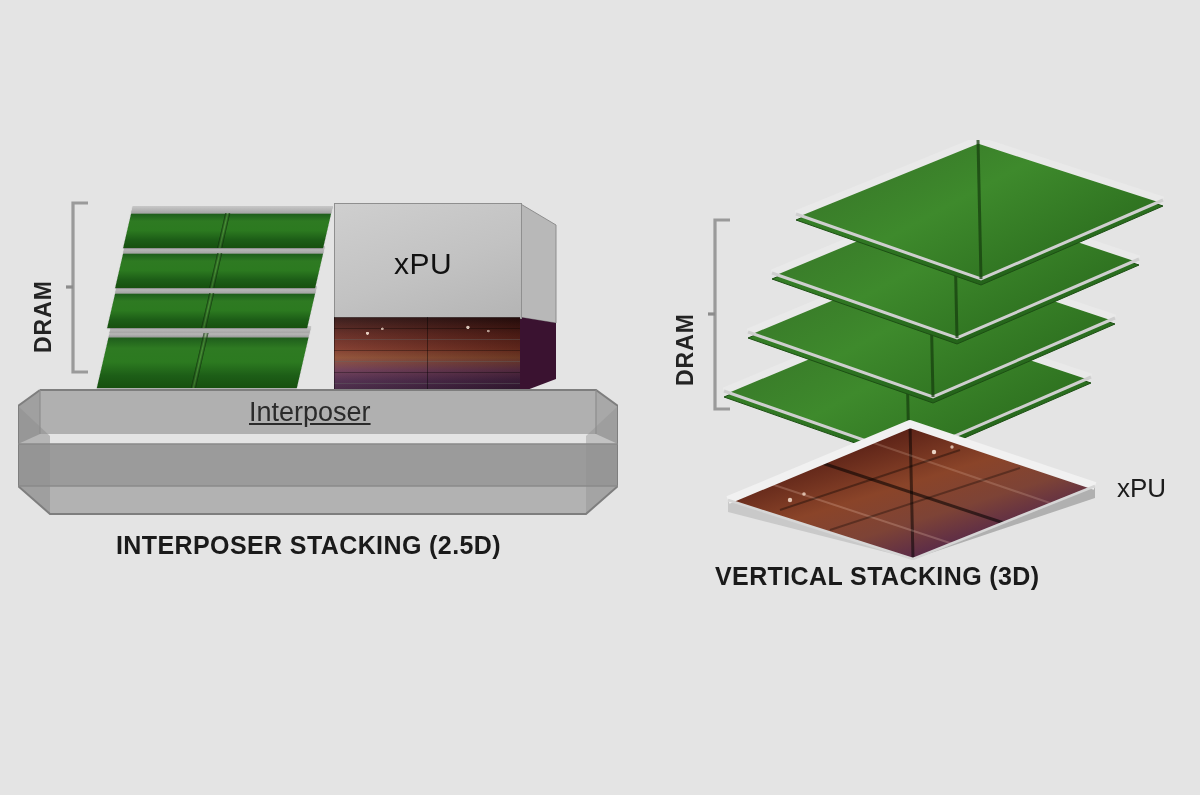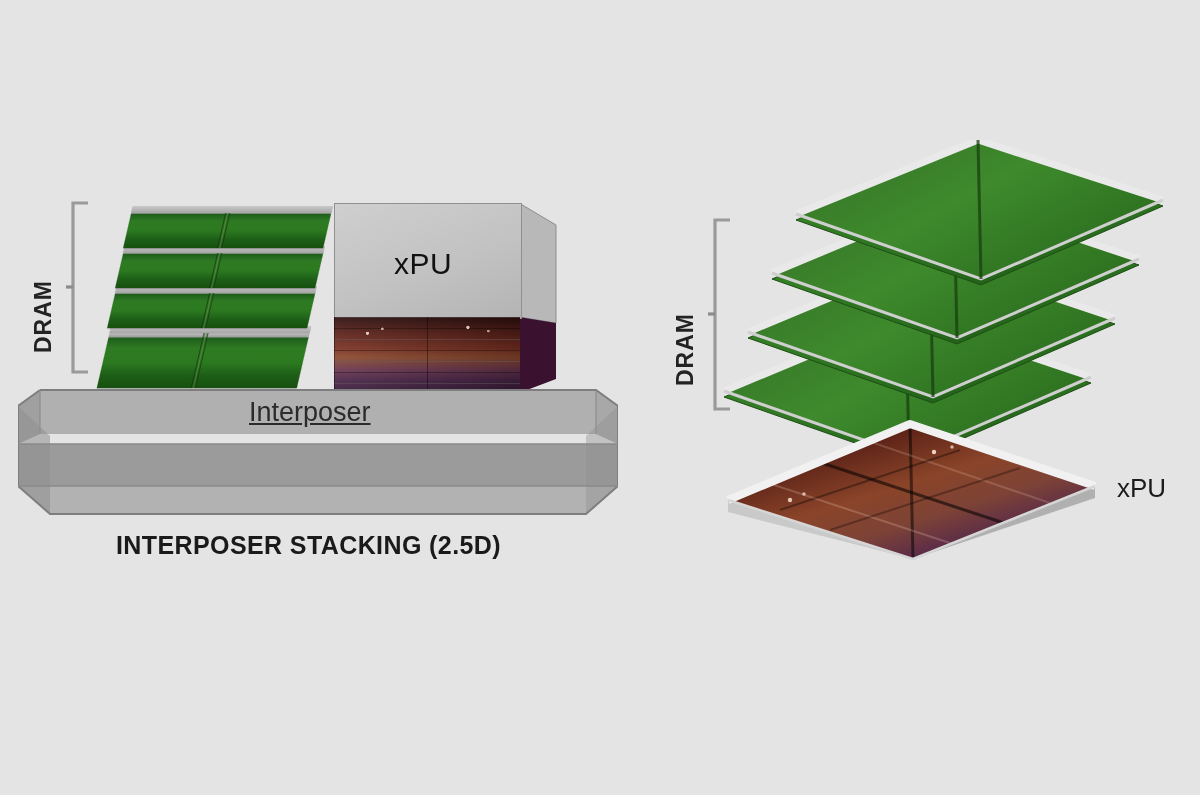--- a/index.html
+++ b/index.html
@@ -287,15 +287,16 @@
         <circle cx="232" cy="57" r="1.7" fill="rgba(255,240,225,0.7)"></circle>
         <circle cx="247" cy="53" r="2" fill="rgba(255,240,225,0.6)"></circle>
       </g>
 
       <polyline points="8,110 190,34 375,96" fill="none" stroke="#f1f1f1" stroke-width="8" stroke-linejoin="round"></polyline>
       <polyline points="8,110 193,169 375,96" fill="none" stroke="#d6d6d6" stroke-width="2.5"></polyline>
     </svg>
 
     <div class="xpu-side-label" style="left:497px; top:473px;">xPU</div>
 
+    <div class="caption" style="left:95px; top:562px;">VERTICAL STACKING (3D)</div>
   </div>
 
 </div>
 
 </body></html>

